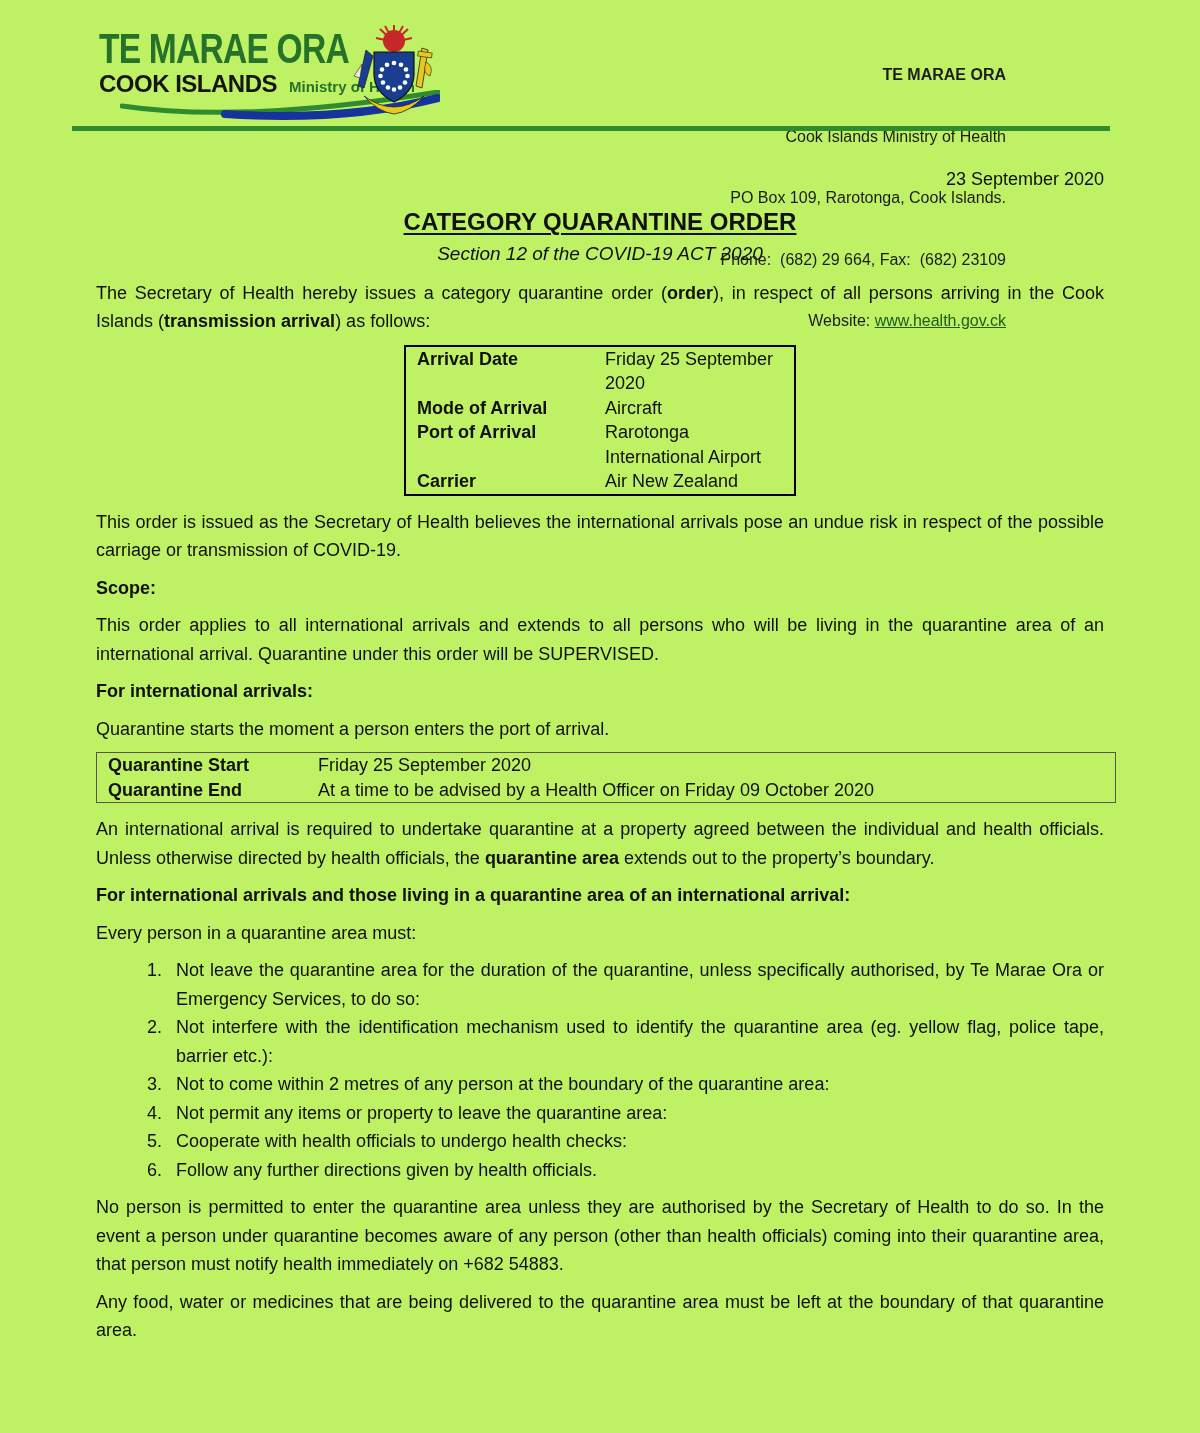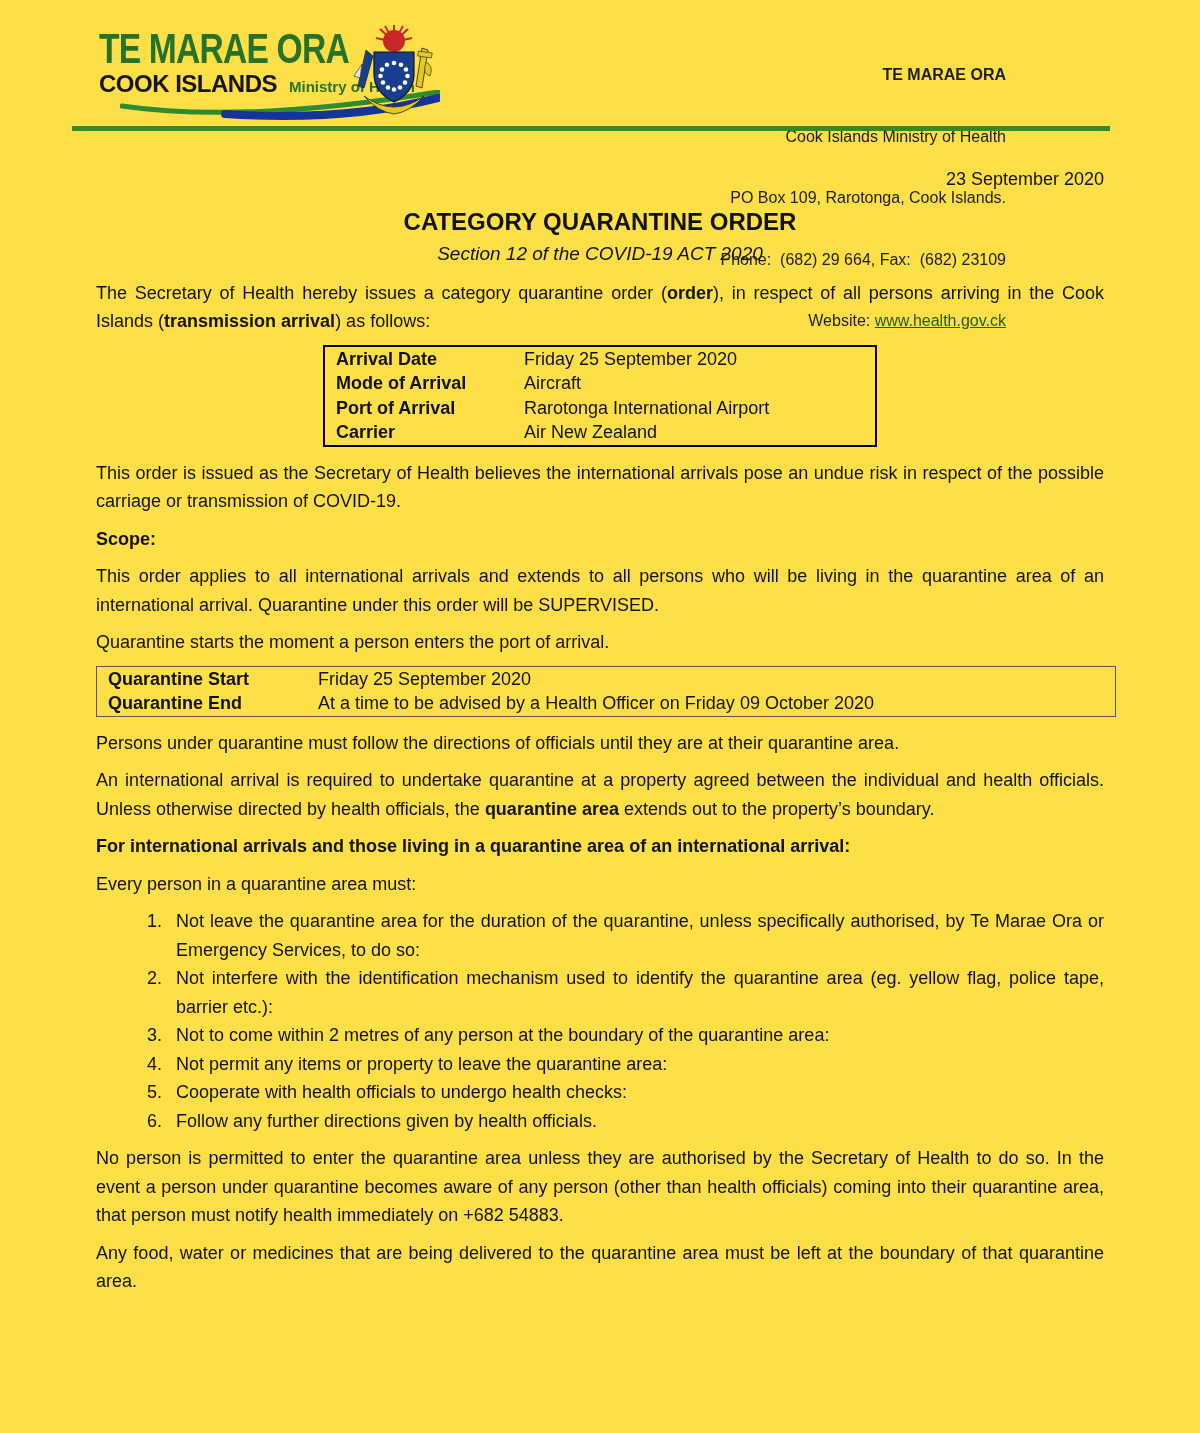--- a/index.html
+++ b/index.html
@@ -1,17 +1,17 @@
 <!DOCTYPE html>
 <html><head>
 <meta charset="utf-8">
 <style>
   html,body{margin:0;padding:0;background:#ffffff;}
   .page{
-    position:relative;width:1200px;height:1433px;background:#fde047;
+    position:relative;width:1200px;height:1433px;background:#bef264;
     font-family:"Liberation Sans","DejaVu Sans",sans-serif;color:#111;
     overflow:hidden;
   }
   
   header{position:relative;height:132px;}
   .logo-title{
     position:absolute;left:99px;top:28px;
     font-size:42px;line-height:42px;font-weight:bold;color:#26722a;
     letter-spacing:-1px;white-space:nowrap;
     transform:scaleX(0.80);transform-origin:left top;
@@ -27,26 +27,26 @@
   }
   .c-org{font-weight:bold;}
   .site-link{color:#1d5c1d;text-decoration:underline;cursor:pointer;}
   .rule{position:absolute;left:72px;top:126px;width:1038px;height:5px;background:#2e8b2e;}
   
   .content{margin:0 96px;font-size:18px;line-height:28.5px;}
   .content p{margin:0 0 9px;text-align:justify;}
   .content h3{font-size:18px;line-height:28.5px;margin:0 0 9px;}
   .date{text-align:right;margin:33px 0 13px;}
   .title{text-align:center;font-size:24px;line-height:30px;font-weight:bold;margin:0 0 3px;}
-  .title span{text-decoration-thickness:2px;text-underline-offset:3px;}
+  .title span{text-decoration:underline;text-decoration-thickness:2px;text-underline-offset:3px;}
   .subtitle{text-align:center;font-style:italic;font-size:19px;line-height:27px;margin:0 0 12px;}
   .box-table{border-collapse:collapse;margin:2px auto 12px;}
   .box-table td{padding:0 11px;line-height:24.5px;font-size:18px;vertical-align:top;}
   .box-table td.label{font-weight:bold;}
-  .arrival{border:2px solid #000;width:554px;}
+  .arrival{border:2px solid #000;width:392px;}
   .arrival td.label{width:166px;}
   .quarantine{border:1px solid #555;width:1020px;}
   .quarantine td.label{width:188px;}
   ol{margin:2px 0 9px;padding-left:71px;}
   li{text-align:justify;padding-left:9px;line-height:28.5px;}
   b{font-weight:bold;}
 </style>
 </head>
 <body>
 
@@ -138,36 +138,36 @@
         <td>Air New Zealand</td>
       </tr>
     </tbody>
       </table>
 
     <p>This order is issued as the Secretary of Health believes the international arrivals pose an undue risk in respect of the possible carriage or transmission of COVID-19.</p>
 
     <h3>Scope:</h3>
     <p>This order applies to all international arrivals and extends to all persons who will be living in the quarantine area of an international arrival. Quarantine under this order will be SUPERVISED.</p>
 
+    <h3>For international arrivals:</h3>
     <p>Quarantine starts the moment a person enters the port of arrival.</p>
 
     <table class="box-table quarantine">
       <tbody>
           <tr>
         <td class="label">Quarantine Start</td>
         <td>Friday 25 September 2020</td>
       </tr>
       <tr>
         <td class="label">Quarantine End</td>
         <td>At a time to be advised by a Health Officer on Friday 09 October 2020</td>
       </tr>
     </tbody>
       </table>
 
-    <p>Persons under quarantine must follow the directions of officials until they are at their quarantine area.</p>
 
     <p><span>An international arrival is required to undertake quarantine at a property agreed between the individual and health officials. Unless otherwise directed by health officials, the </span><b>quarantine area</b><span> extends out to the property’s boundary.</span></p>
 
     <h3>For international arrivals and those living in a quarantine area of an international arrival:</h3>
     <p>Every person in a quarantine area must:</p>
 
     <ol>
       <li>Not leave the quarantine area for the duration of the quarantine, unless specifically authorised, by Te Marae Ora or Emergency Services, to do so:</li>
       <li>Not interfere with the identification mechanism used to identify the quarantine area (eg. yellow flag, police tape, barrier etc.):</li>
       <li>Not to come within 2 metres of any person at the boundary of the quarantine area:</li>

